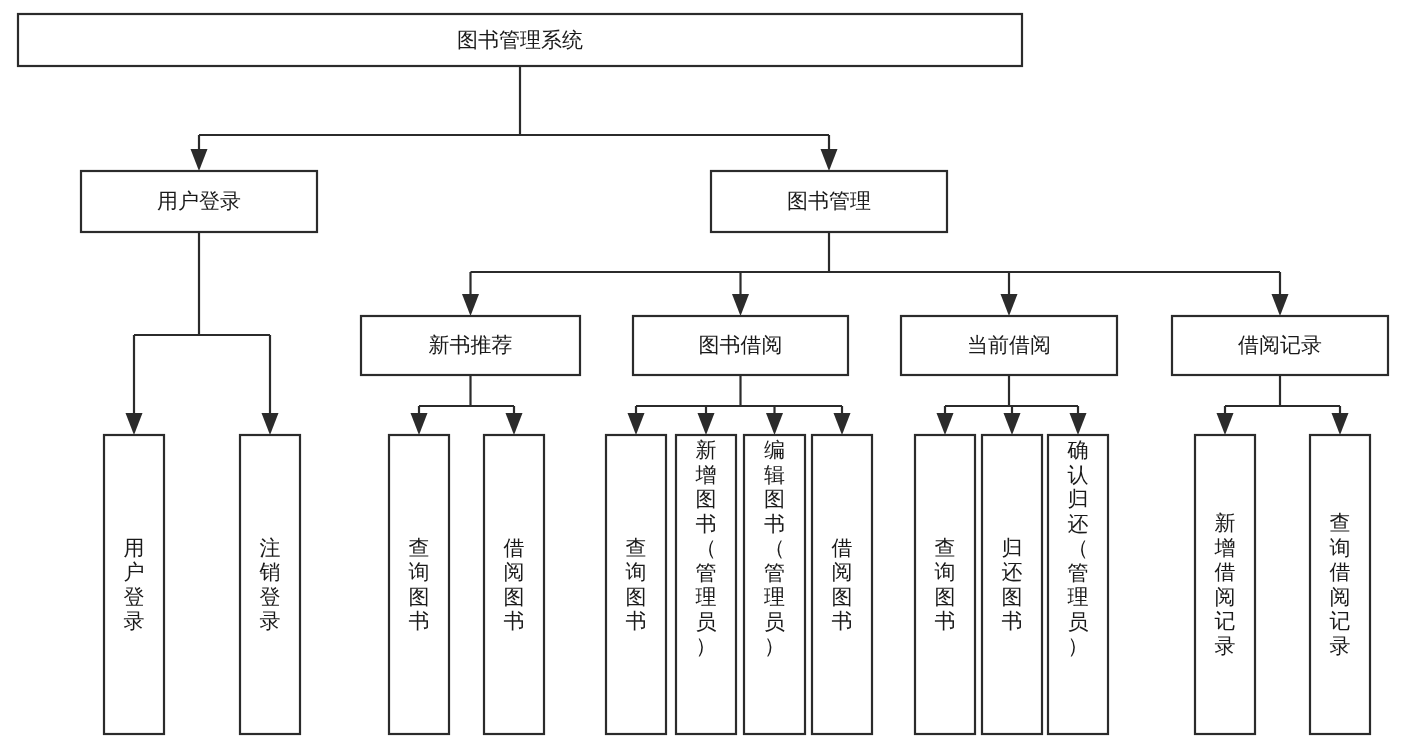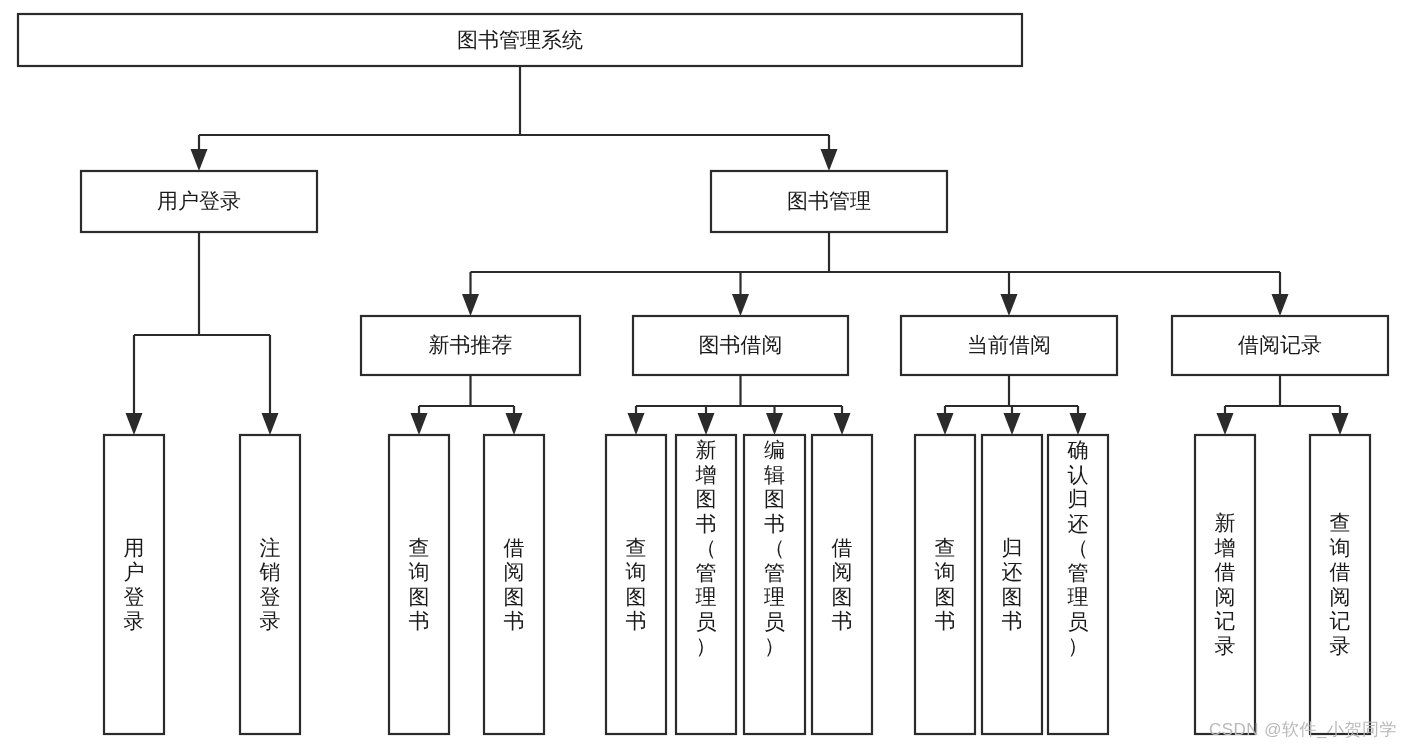--- a/index.html
+++ b/index.html
@@ -200,14 +200,13 @@
         <g>
           <rect x="1195" y="435" width="60" height="299" class="node-box" rx="0"></rect>
           <text x="1225" y="530.11" class="node-label-v"><tspan x="1225" dy="0">新</tspan><tspan x="1225" dy="24.5">增</tspan><tspan x="1225" dy="24.5">借</tspan><tspan x="1225" dy="24.5">阅</tspan><tspan x="1225" dy="24.5">记</tspan><tspan x="1225" dy="24.5">录</tspan></text>
         </g>
         <g>
           <rect x="1310" y="435" width="60" height="299" class="node-box" rx="0"></rect>
           <text x="1340" y="530.11" class="node-label-v"><tspan x="1340" dy="0">查</tspan><tspan x="1340" dy="24.5">询</tspan><tspan x="1340" dy="24.5">借</tspan><tspan x="1340" dy="24.5">阅</tspan><tspan x="1340" dy="24.5">记</tspan><tspan x="1340" dy="24.5">录</tspan></text>
         </g>
       </g>
   </svg>
-  <div class="watermark-text">CSDN @软件_小贺同学</div>
 </div>
 
 </body></html>

